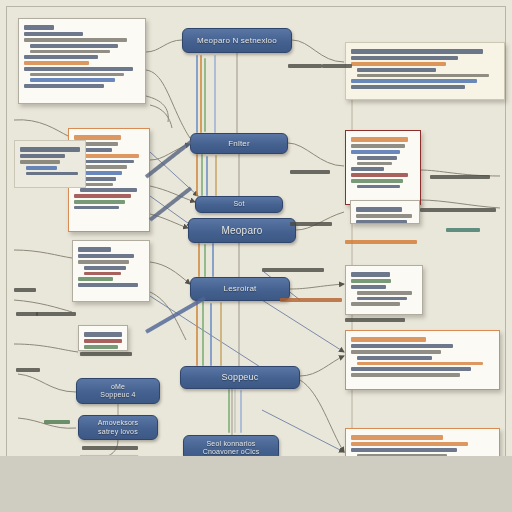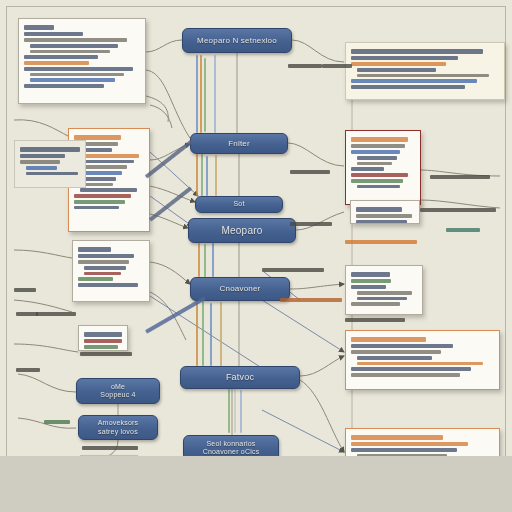--- a/index.html
+++ b/index.html
@@ -268,24 +268,24 @@
       <div class="node" style="left: 190px; top: 133px; width: 98px; height: 21px; font-size: 8px;">
         <span>Fnlter</span>
       </div>
       <div class="node" style="left: 195px; top: 196px; width: 88px; height: 17px; font-size: 7px;">
         <span>Sot</span>
       </div>
       <div class="node" style="left: 188px; top: 218px; width: 108px; height: 25px; font-size: 10px;">
         <span>Meoparo</span>
       </div>
       <div class="node" style="left: 190px; top: 277px; width: 100px; height: 24px; font-size: 8px;">
-        <span>Cnoavoner</span>
+        <span>Lesroirat</span>
       </div>
       <div class="node" style="left: 180px; top: 366px; width: 120px; height: 23px; font-size: 9px;">
-        <span>Fatvoc</span>
+        <span>Soppeuc</span>
       </div>
       <div class="node" style="left: 76px; top: 378px; width: 84px; height: 26px; font-size: 7px;">
         <span>oMe<br>Soppeuc 4</span>
       </div>
       <div class="node" style="left: 78px; top: 415px; width: 80px; height: 25px; font-size: 7px;">
         <span>Amoveksors<br>satrey lovos</span>
       </div>
       <div class="node" style="left: 183px; top: 435px; width: 96px; height: 26px; font-size: 7px;">
         <span>Seol konnarios<br>Cnoavoner oCics</span>
       </div>

